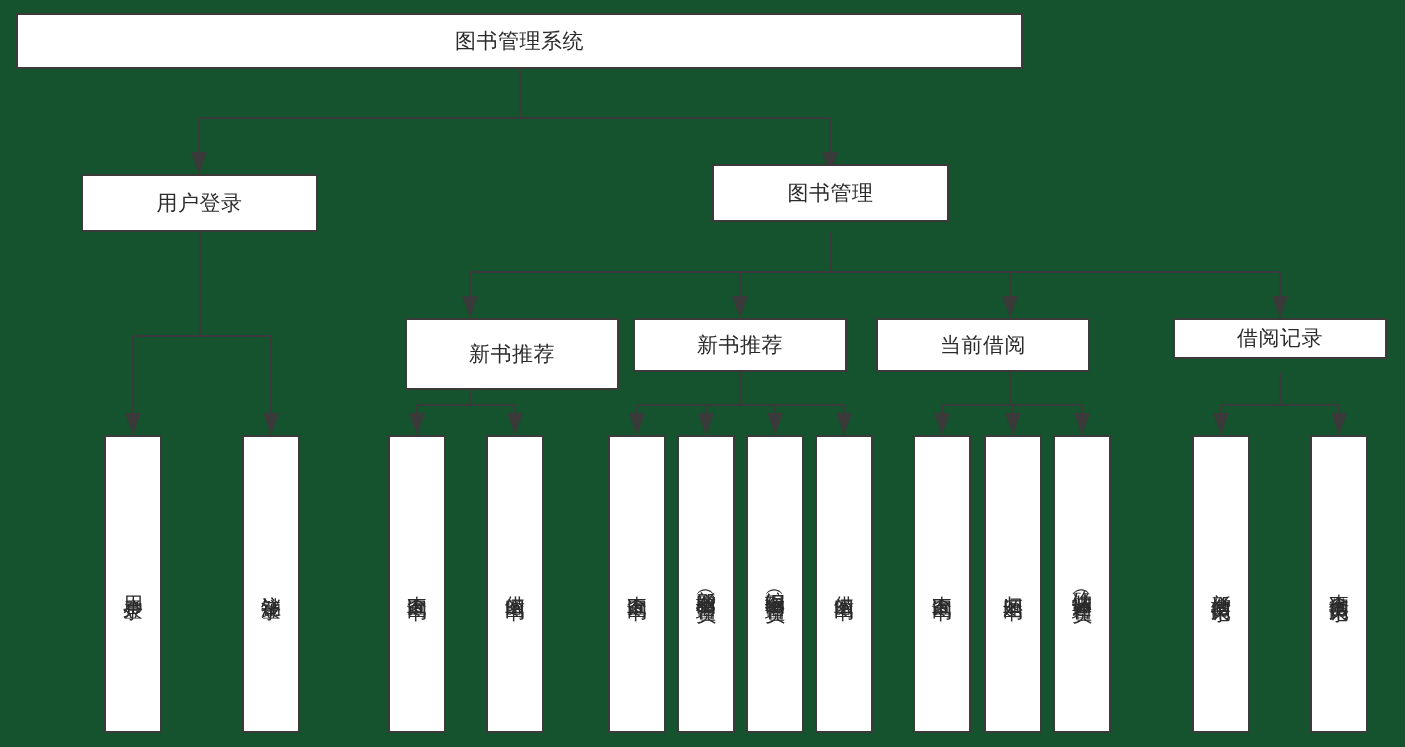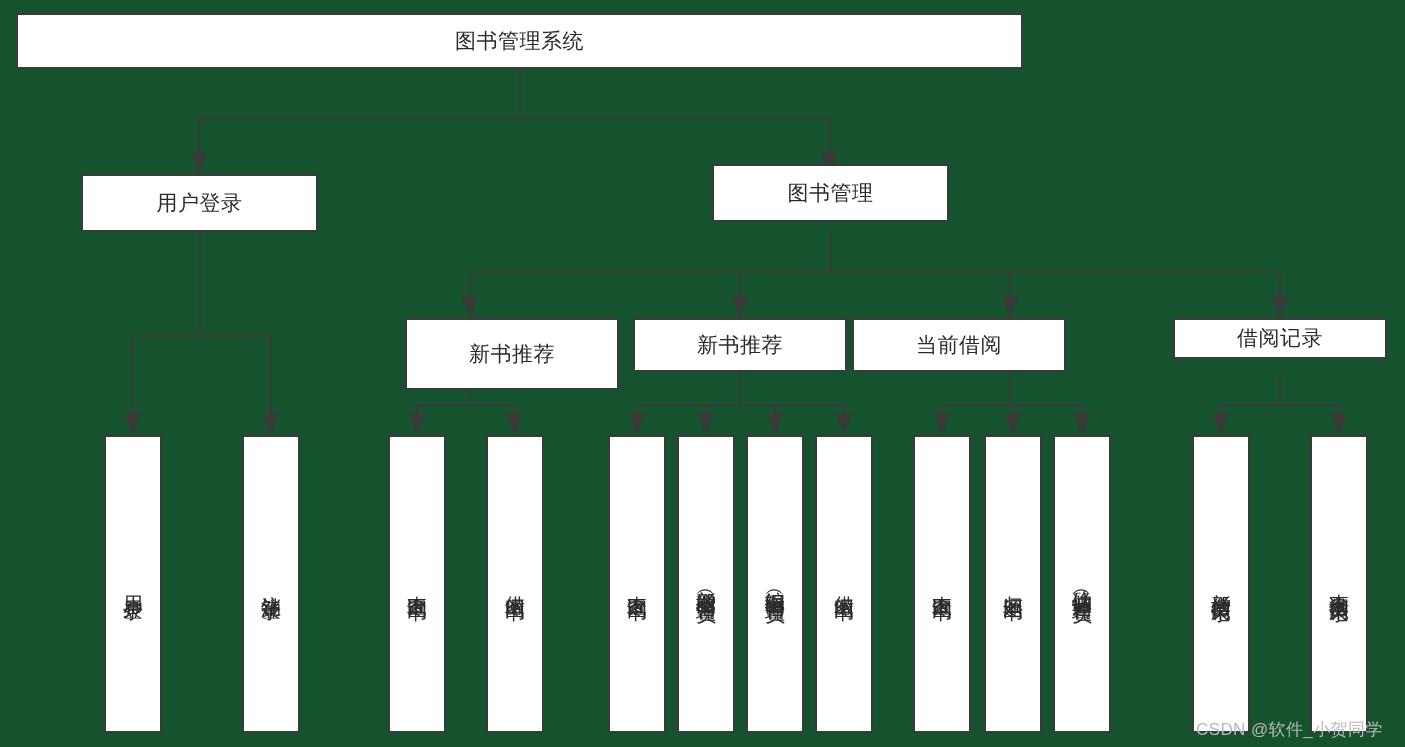--- a/index.html
+++ b/index.html
@@ -137,21 +137,21 @@
       </div>
       <div class="node horizontal" style="left: 712px; top: 164px; width: 237px; height: 58px;">
         <span class="label">图书管理</span>
       </div>
       <div class="node horizontal" style="left: 363px; top: 318px; width: 214px; height: 72px; margin-left: 42px;">
         <span class="label">新书推荐</span>
       </div>
       <div class="node horizontal" style="left: 633px; top: 318px; width: 214px; height: 54px;">
         <span class="label">新书推荐</span>
       </div>
-      <div class="node horizontal" style="left: 852px; top: 318px; width: 214px; height: 54px; font-family: Liberation Serif, serif;">
+      <div class="node horizontal" style="left: 876px; top: 318px; width: 214px; height: 54px; font-family: Liberation Serif, serif;">
         <span class="label">当前借阅</span>
       </div>
       <div class="node horizontal" style="left: 1173px; top: 318px; width: 214px; height: 41px;">
         <span class="label">借阅记录</span>
       </div>
       <div class="node vertical" style="left: 104px; top: 435px; width: 58px; height: 298px;">
         <span class="label">用户登录</span>
       </div>
       <div class="node vertical" style="left: 242px; top: 435px; width: 58px; height: 298px;">
         <span class="label">注销登录</span>
@@ -183,14 +183,13 @@
       <div class="node vertical" style="left: 1053px; top: 435px; width: 58px; height: 298px;">
         <span class="label">确认归还（管理员）</span>
       </div>
       <div class="node vertical" style="left: 1192px; top: 435px; width: 58px; height: 298px;">
         <span class="label">新增借阅记录</span>
       </div>
       <div class="node vertical" style="left: 1310px; top: 435px; width: 58px; height: 298px;">
         <span class="label">查询借阅记录</span>
       </div>
     </div>
-  <div class="watermark" style="left: 1196px; top: 718px; color: rgb(185, 185, 185);">CSDN @软件_小贺同学</div>
 </div>
 
 </body></html>

